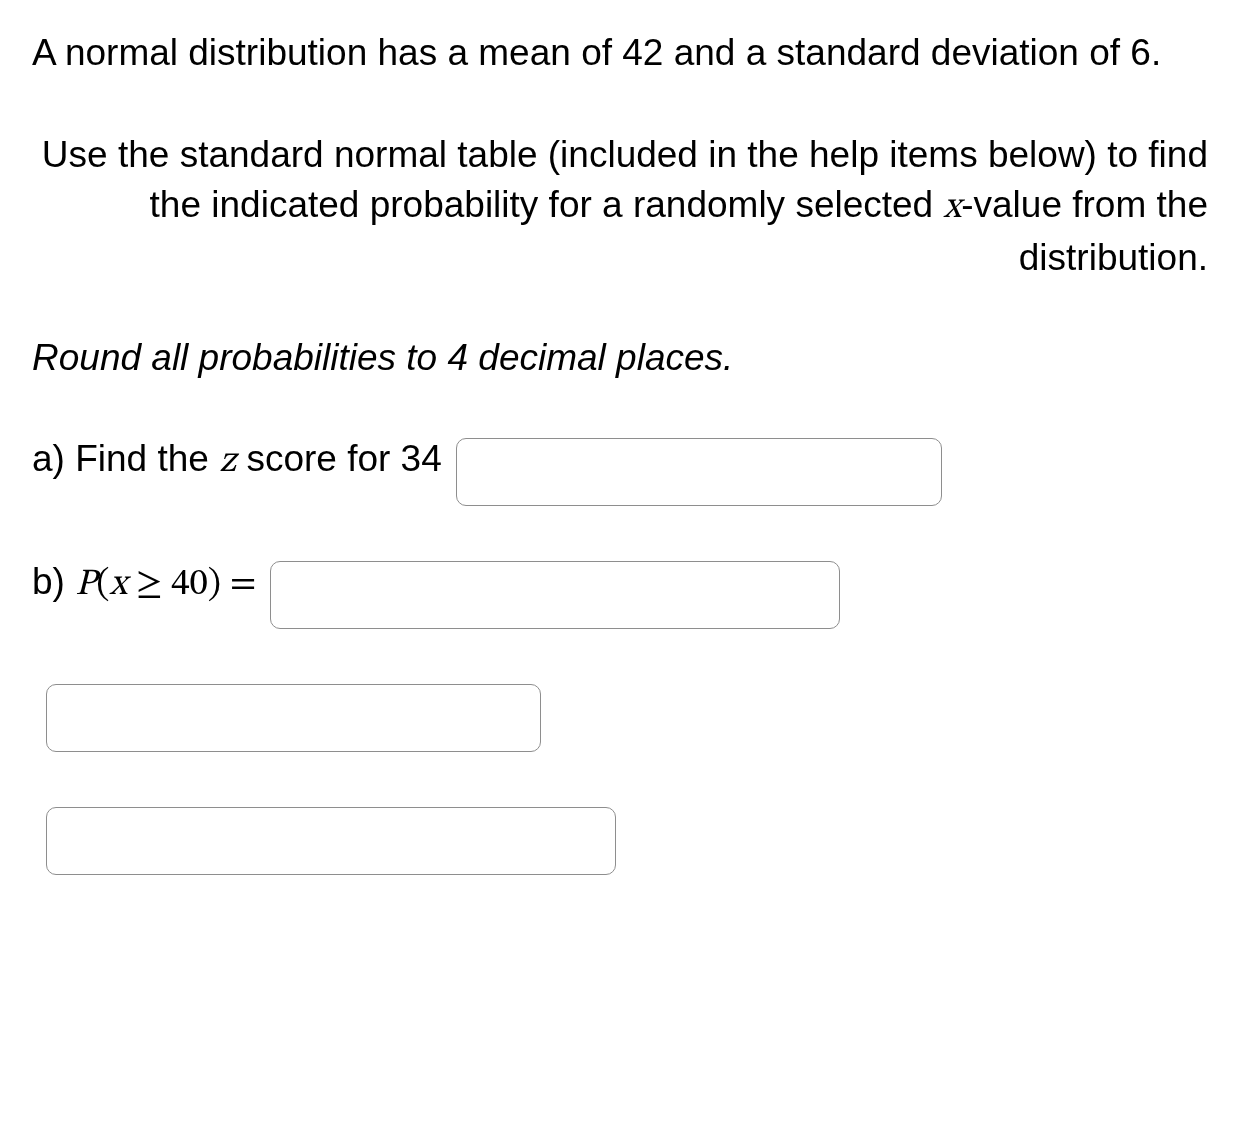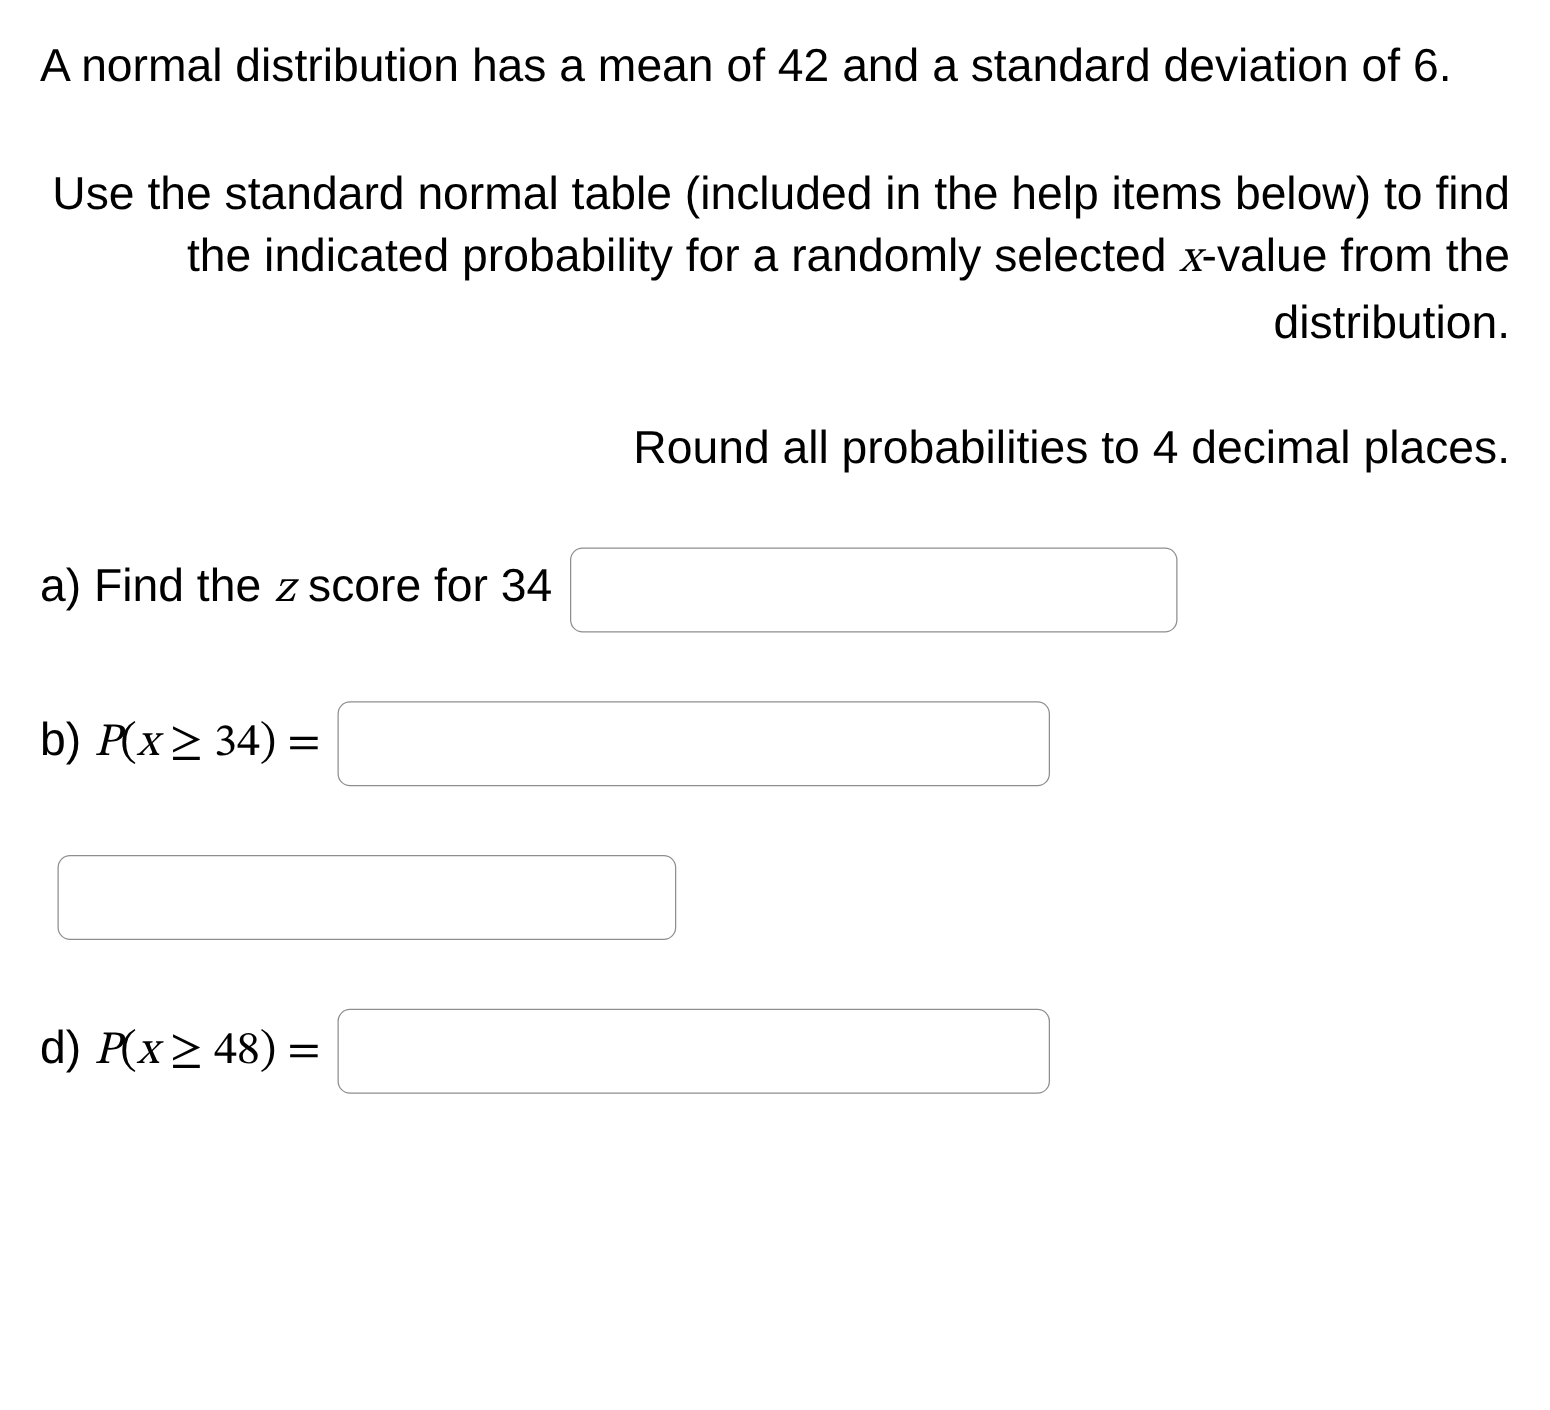--- a/index.html
+++ b/index.html
@@ -20,27 +20,26 @@
       margin-bottom: 52px;
     }
     .instruction {
       font-size: 37px;
       line-height: 1.35;
       margin-bottom: 50px;
       text-align: right;
     }
     .rounding {
       font-size: 37px;
+      font-style: italic;
       line-height: 1.35;
       margin-bottom: 55px;
-      text-align: right;
     }
     .question-row {
       display: flex;
-      align-items: center;
       margin-bottom: 55px;
       font-size: 37px;
     }
     .question-label {
       white-space: nowrap;
     }
     .math-var {
       font-family: 'Cambria Math', 'STIX Two Math', 'Times New Roman', serif;
       font-style: italic;
     }
@@ -78,27 +77,24 @@
 
 <div class="question-row">
   <span class="question-label">
     <span>a) </span><span>Find the </span><span class="math-var">z</span><span> score for 34</span>
   </span>
   <input type="text" class="input-a" value="" style="">
 </div>
 
 <div class="question-row">
   <span class="question-label">
-    <span>b) </span><span class="math-expr"><span class="var">P</span><span>(</span><span class="var">x</span><span> ≥ 34) = </span></span>
+    <span>b) </span><span class="math-expr"><span class="var">P</span><span>(</span><span class="var">x</span><span> ≥ 40) = </span></span>
   </span>
   <input type="text" class="input-b" value="" style="">
 </div>
 
 <div class="question-row">
   <input type="text" class="input-c" value="" style="">
 </div>
 
 <div class="question-row">
-  <span class="question-label">
-    <span>d) </span><span class="math-expr"><span class="var">P</span><span>(</span><span class="var">x</span><span> ≥ 48) = </span></span>
-  </span>
   <input type="text" class="input-d" value="" style="">
 </div>
 
 </body></html>

